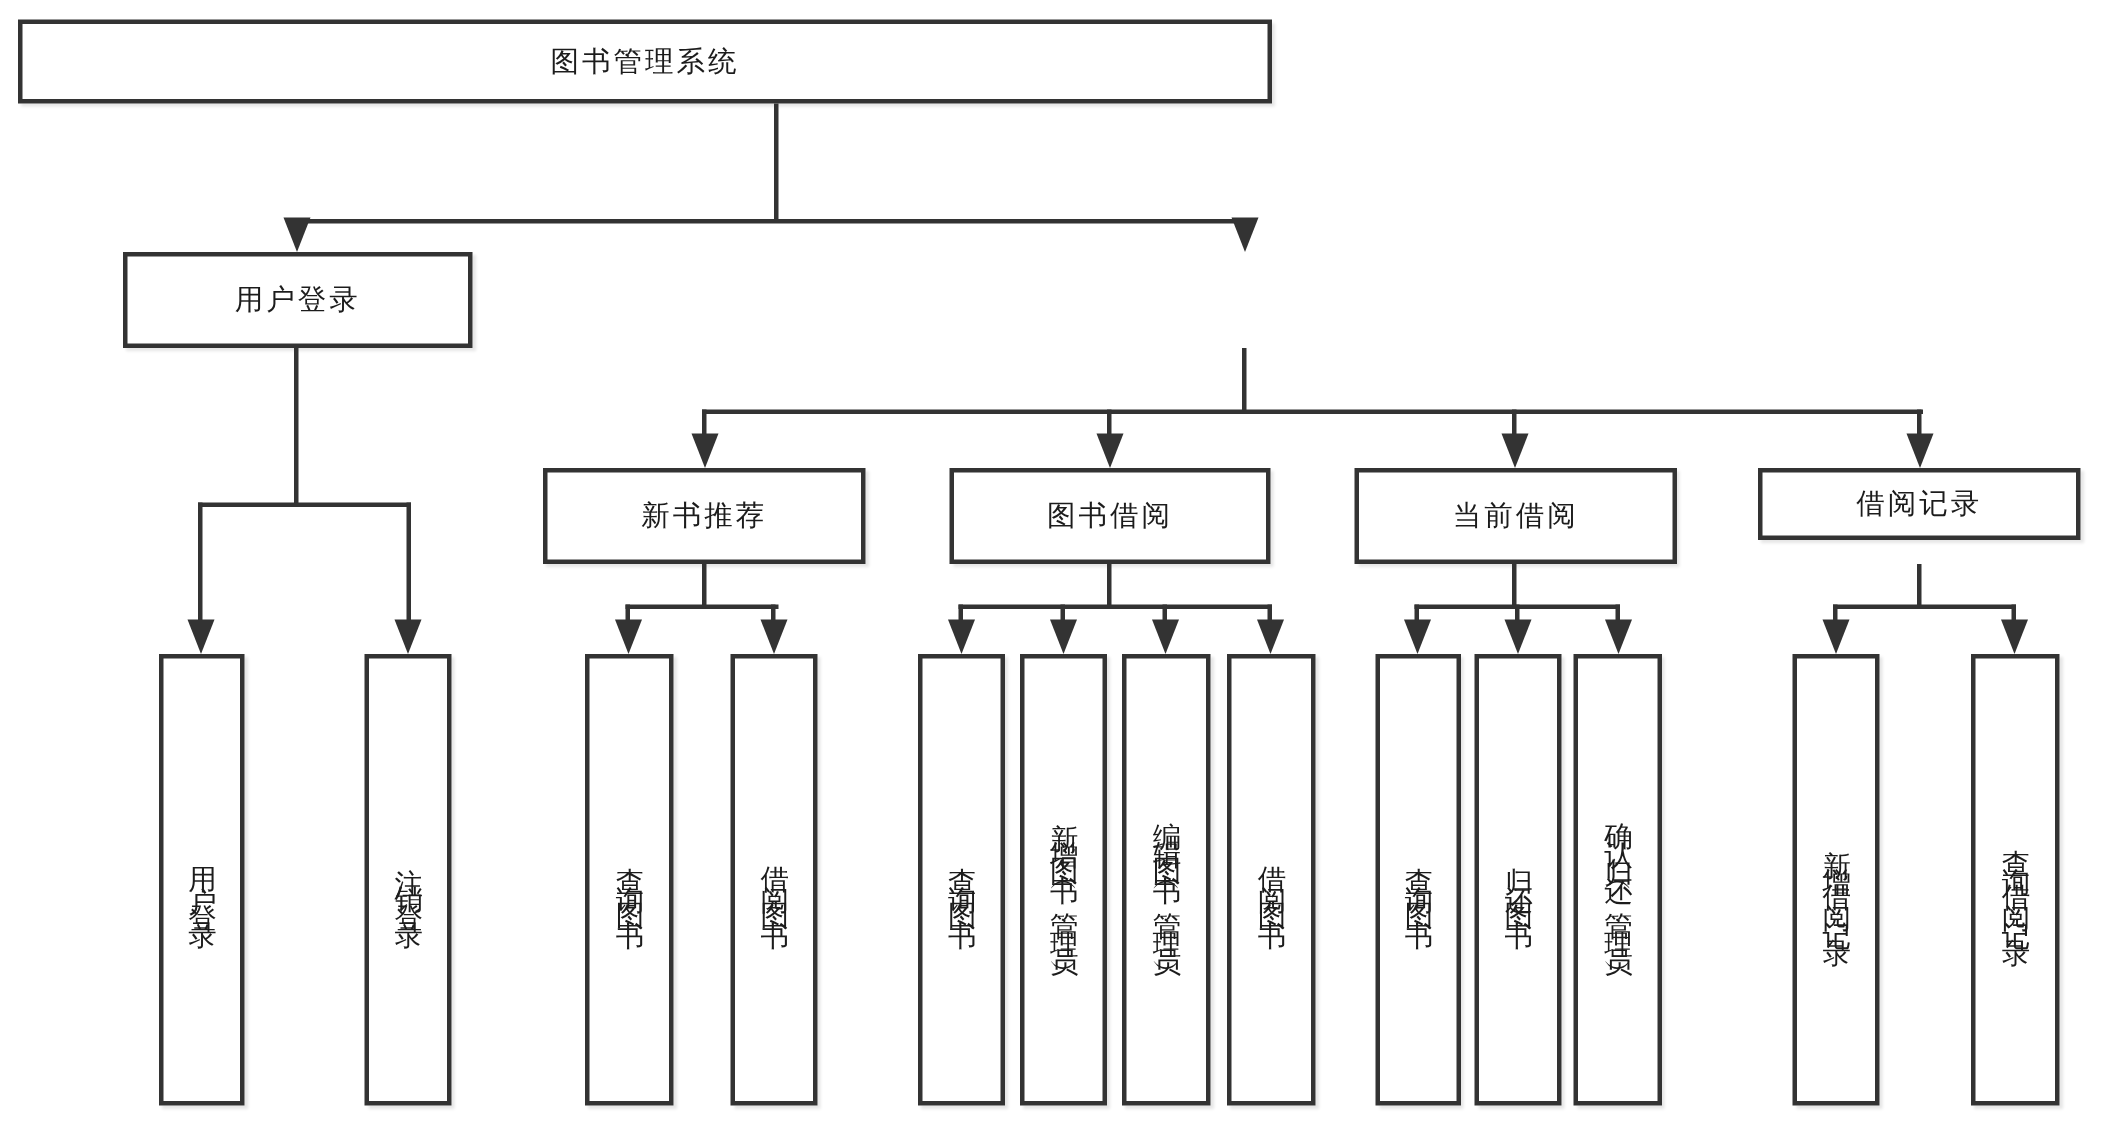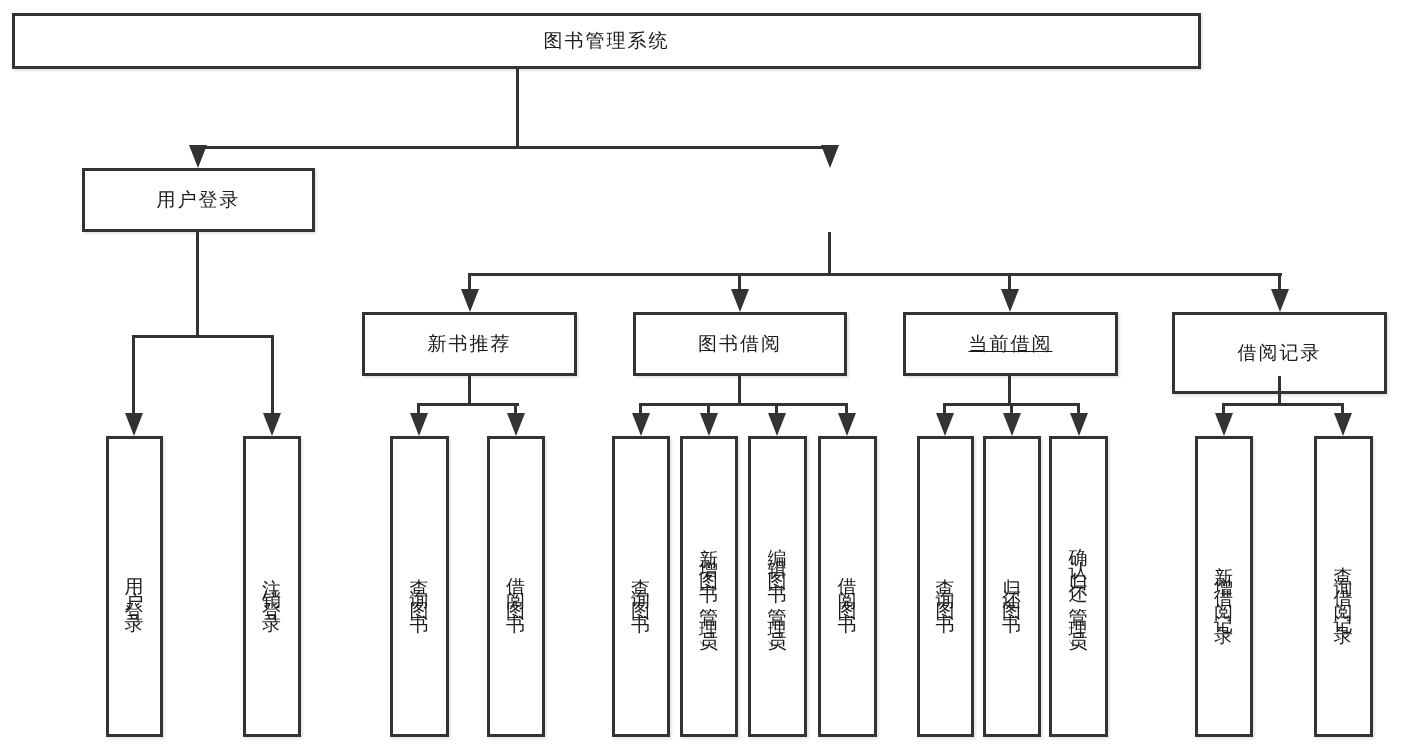--- a/index.html
+++ b/index.html
@@ -36,21 +36,21 @@
     position:absolute;left:1186px;top:717px;
     font-size:19px;color:var(--watermark);letter-spacing:1px;
     z-index:10;white-space:nowrap;
   }
 </style>
 </head>
 <body>
 
 <div id="stage">
 
-  <div class="box" style="left:12px;top:13px;width:1189px;height:56px;">图书管理系统</div>
+  <div class="box" style="left:12px;top:13px;width:836px;height:56px;">图书管理系统</div>
 
   <div class="vline" style="left:516px;top:69px;height:78px;"></div>
   <div class="hline" style="left:196px;top:146px;width:637px;"></div>
   <div class="arrow" style="left:189px;top:145px;"></div>
   <div class="arrow" style="left:821px;top:145px;"></div>
 
   <div class="box" style="left:82px;top:168px;width:233px;height:64px;">用户登录</div>
 
   <div class="vline" style="left:196px;top:232px;height:106px;"></div>
   <div class="hline" style="left:132px;top:335px;width:142px;"></div>
@@ -65,22 +65,22 @@
   <div class="arrow" style="left:461px;top:289px;"></div>
   <div class="vline" style="left:738px;top:273px;height:18px;"></div>
   <div class="arrow" style="left:731px;top:289px;"></div>
   <div class="vline" style="left:1008px;top:273px;height:18px;"></div>
   <div class="arrow" style="left:1001px;top:289px;"></div>
   <div class="vline" style="left:1278px;top:273px;height:18px;"></div>
   <div class="arrow" style="left:1271px;top:289px;"></div>
 
   <div class="box" style="left:633px;top:312px;width:214px;height:64px;">图书借阅</div>
   <div class="box" style="left:362px;top:312px;width:215px;height:64px;">新书推荐</div>
-  <div class="box" style="left:903px;top:312px;width:215px;height:64px;text-decoration:underline;">当前借阅</div>
-  <div class="box" style="left:1172px;top:312px;width:215px;height:82px;">借阅记录</div>
+  <div class="box" style="left:903px;top:312px;width:215px;height:64px;">当前借阅</div>
+  <div class="box" style="left:1172px;top:312px;width:215px;height:48px;">借阅记录</div>
 
   <div class="vline" style="left:468px;top:376px;height:30px;"></div>
   <div class="hline" style="left:417px;top:403px;width:102px;"></div>
   <div class="vline" style="left:417px;top:403px;height:13px;"></div>
   <div class="arrow" style="left:410px;top:413px;"></div>
   <div class="vline" style="left:514px;top:403px;height:13px;"></div>
   <div class="arrow" style="left:507px;top:413px;"></div>
 
   <div class="vline" style="left:738px;top:376px;height:30px;"></div>
   <div class="hline" style="left:639px;top:403px;width:209px;"></div>

